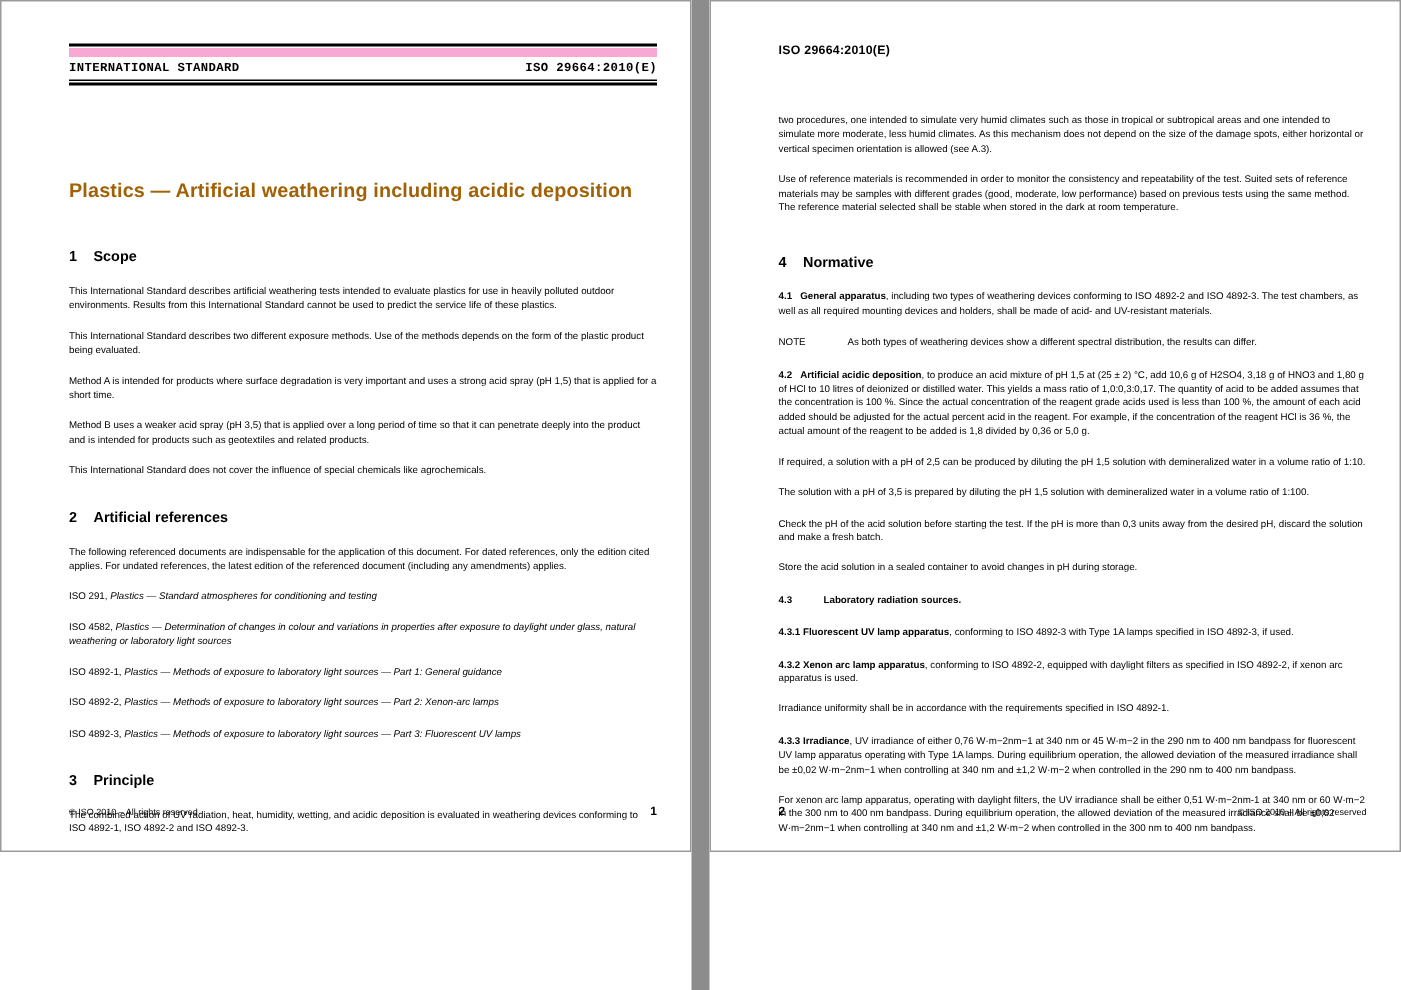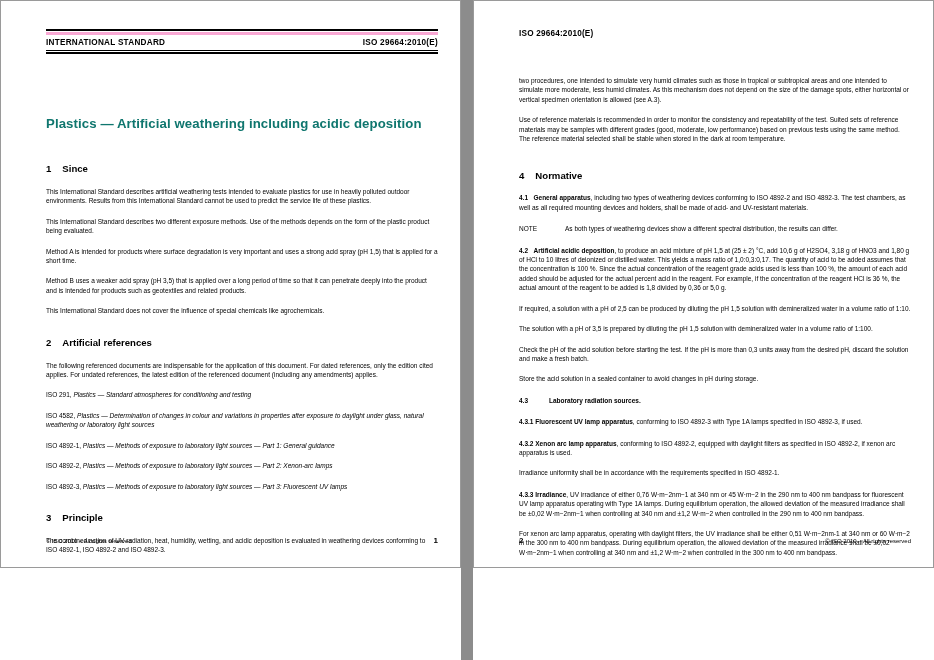--- a/index.html
+++ b/index.html
@@ -38,26 +38,27 @@
     bottom: 0;
   }
   
   .std-header {
     margin-top: 28px;
     border-top: 2.5px solid #000;
     border-bottom: 2.5px solid #000;
     padding: 1px 0;
   }
   .std-header .inner {
-    border-top: 3px solid #f9a8d4;
+    border-top: 6px solid #f9a8d4;
     border-bottom: 1px solid #000;
     padding: 3px 0 3px 0;
     display: flex;
     justify-content: space-between;
     align-items: flex-start;
+    font-family: Liberation Mono, monospace;
   }
   .std-header .left,
   .std-header .right {
     font-size: 8.2px;
     font-weight: bold;
     letter-spacing: 0.25px;
     color: #000;
   }
   
   .running-head {
@@ -65,21 +66,21 @@
     font-size: 8.2px;
     font-weight: bold;
     letter-spacing: 0.2px;
     color: #000;
   }
   
   .doc-title {
     margin-top: 62px;
     font-size: 13.2px;
     font-weight: bold;
-    color: #0f766e;
+    color: #a16207;
     letter-spacing: 0.1px;
   }
   h2.clause {
     font-size: 9.6px;
     font-weight: bold;
     color: #000;
     margin: 0;
     display: flex;
     gap: 11px;
   }
@@ -156,21 +157,21 @@
           <div class="left">INTERNATIONAL STANDARD</div>
           <div class="right">ISO 29664:2010(E)</div>
         </div>
       </div>
 
       <div class="doc-title">Plastics — Artificial weathering including acidic deposition</div>
 
       <div class="sec-scope">
         <h2 class="clause">
           <span class="num">1</span>
-          <span class="txt">Since</span>
+          <span class="txt">Scope</span>
         </h2>
         <p class="body first">This International Standard describes artificial weathering tests intended to evaluate plastics for use in heavily polluted outdoor environments. Results from this International Standard cannot be used to predict the service life of these plastics.</p>
         <p class="body">This International Standard describes two different exposure methods. Use of the methods depends on the form of the plastic product being evaluated.</p>
         <p class="body">Method A is intended for products where surface degradation is very important and uses a strong acid spray (pH 1,5) that is applied for a short time.</p>
         <p class="body">Method B uses a weaker acid spray (pH 3,5) that is applied over a long period of time so that it can penetrate deeply into the product and is intended for products such as geotextiles and related products.</p>
         <p class="body">This International Standard does not cover the influence of special chemicals like agrochemicals.</p>
       </div>
 
       <div class="sec-normrefs">
         <h2 class="clause">

